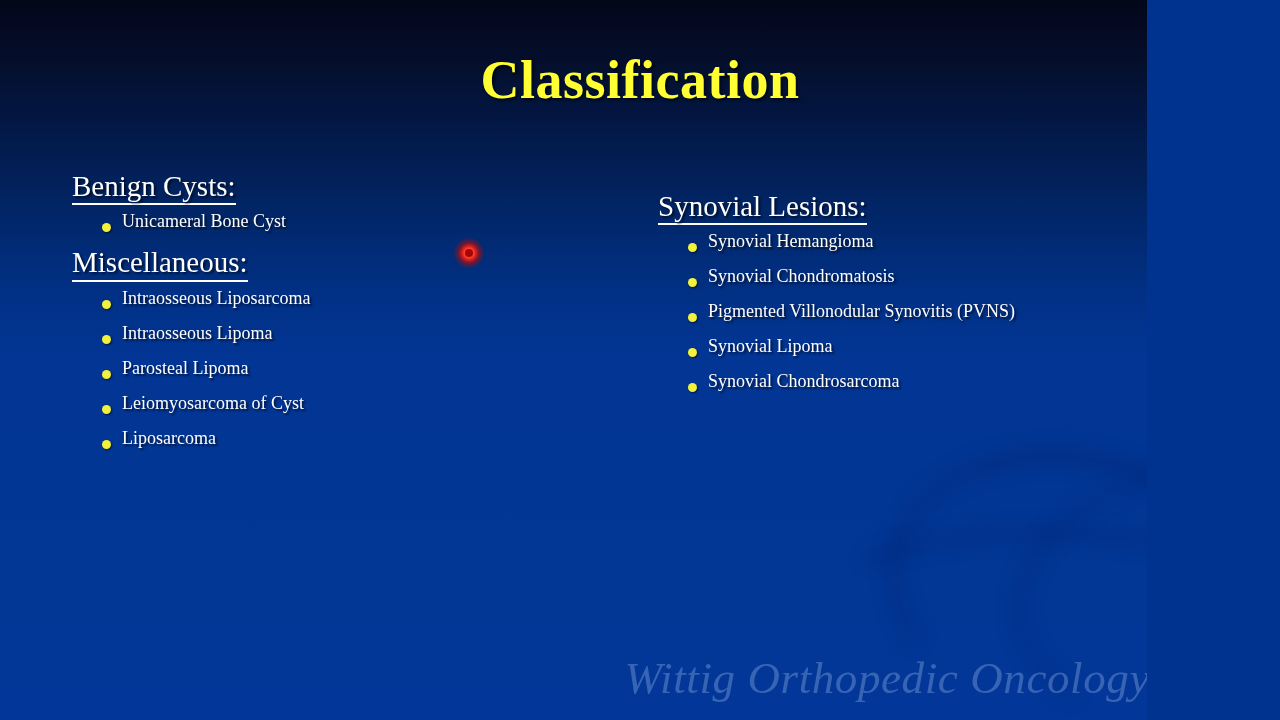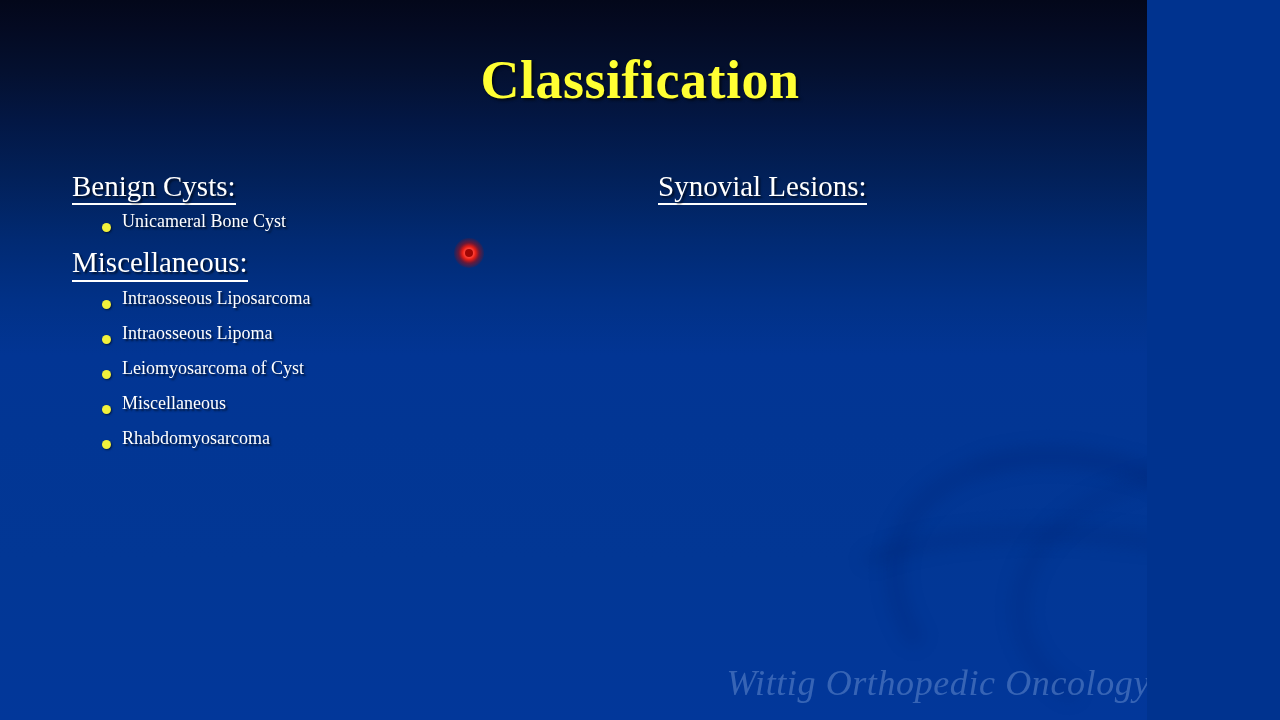--- a/index.html
+++ b/index.html
@@ -84,21 +84,21 @@
     font-weight:bold;
     color:#ffff33;
     letter-spacing:.5px;
     text-shadow:2px 2px 3px rgba(0,0,0,.65);
     line-height:1.05;
   }
 
   
   .column { position:absolute; top:170px; }
   #column-left  { left:72px;  width:560px; }
-  #column-right { left:658px; width:560px; }
+  #column-right { left:658px; width:560px;margin-top:20px; }
 
   .section-heading {
     font-size:29px;
     color:#ffffff;
     text-shadow:2px 2px 2px rgba(0,0,0,.6);
     line-height:1.12;
     display:inline-block;
     padding-bottom:1px;
     border-bottom:2px solid #ffffff;
     margin-bottom:6px;
@@ -156,21 +156,21 @@
     background:#a00604;
     box-shadow:0 0 4px 2px rgba(255,70,60,.9);
   }
 
   
   #watermark {
     position:absolute;
     left:0; bottom:16px;
     width:1150px;
     text-align:right;
-    font-size:36px;
+    font-size:45px;
     font-style:italic;
     color:rgba(165,195,240,.33);
     letter-spacing:.6px;
     white-space:nowrap;
   }
 </style>
 </head>
 <body>
 
 <div id="slide">
@@ -190,32 +190,39 @@
     <ul class="bullet-list">
       <li>Unicameral Bone Cyst</li>
     </ul>
 
     <div class="heading-wrap">
       <div class="section-heading">Miscellaneous:</div>
     </div>
     <ul class="bullet-list">
       <li>Intraosseous Liposarcoma</li>
       <li>Intraosseous Lipoma</li>
+      <li>Parosteal Lipoma</li>
       <li>Leiomyosarcoma of Cyst</li>
-      <li>Miscellaneous</li>
-      <li>Rhabdomyosarcoma</li>
+      <li>Liposarcoma</li>
     </ul>
 
   </div>
 
   <div class="column" id="column-right">
 
     <div class="heading-wrap">
       <div class="section-heading">Synovial Lesions:</div>
     </div>
+    <ul class="bullet-list">
+      <li>Synovial Hemangioma</li>
+      <li>Synovial Chondromatosis</li>
+      <li>Pigmented Villonodular Synovitis (PVNS)</li>
+      <li>Synovial Lipoma</li>
+      <li>Synovial Chondrosarcoma</li>
+    </ul>
 
   </div>
 
   <div id="laser-pointer"></div>
 
   <div id="watermark">Wittig Orthopedic Oncology</div>
 
 </div>
 
 </body></html>

